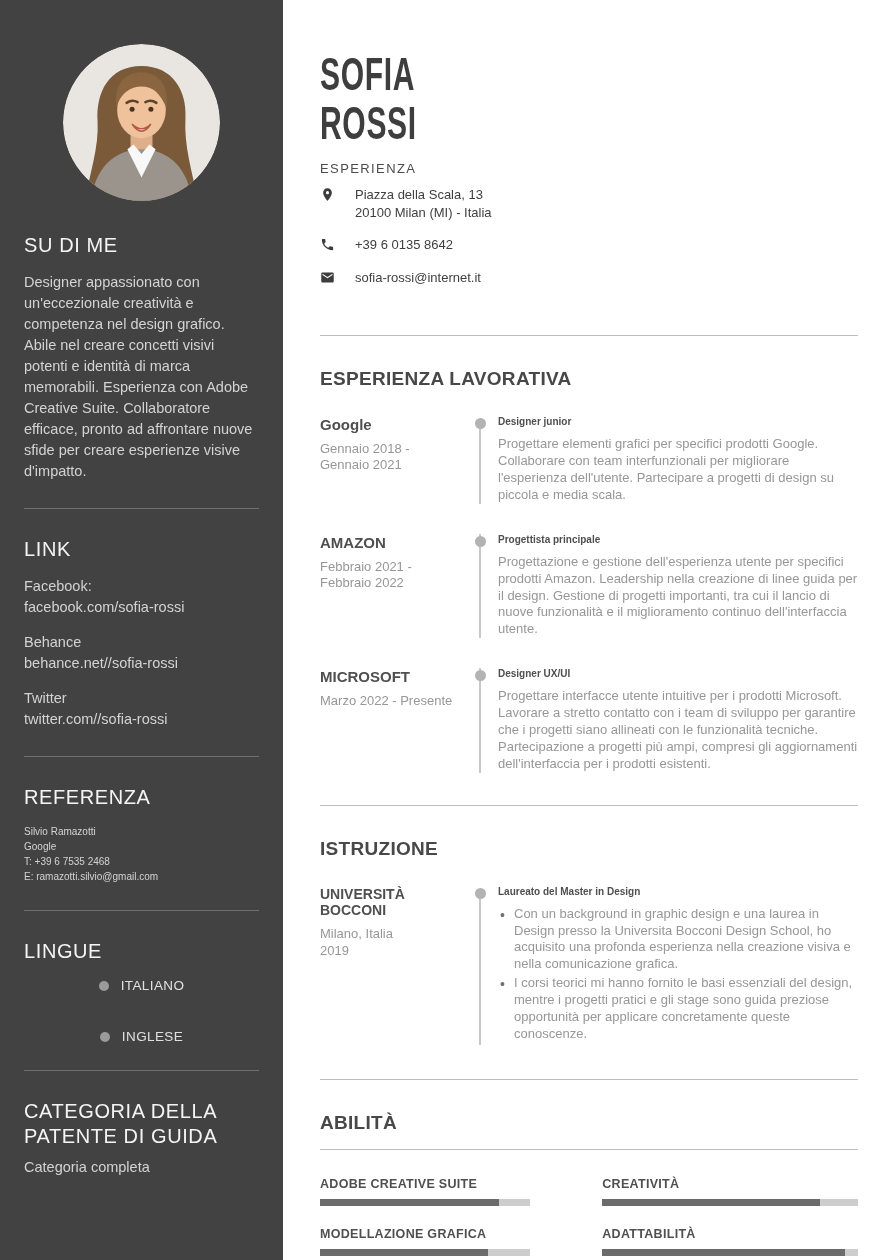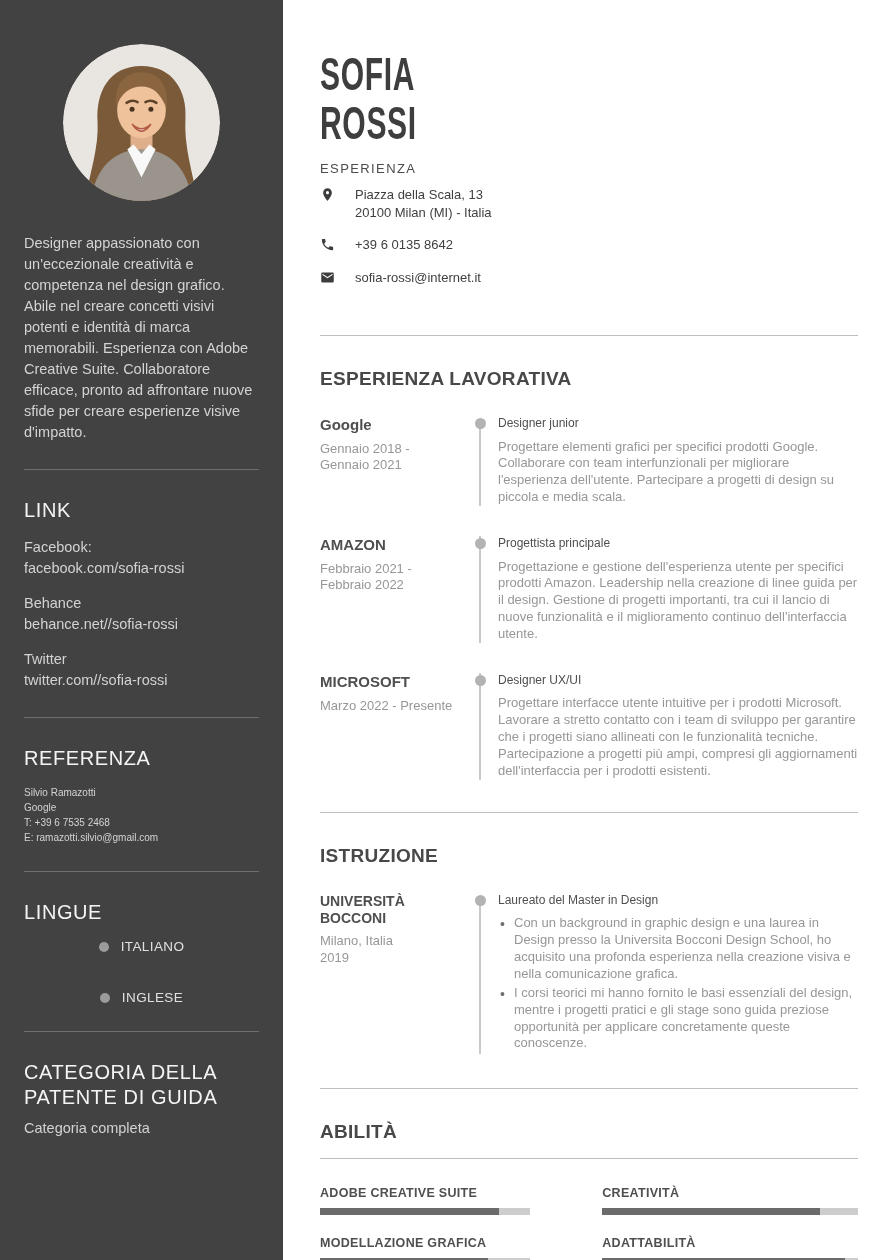--- a/index.html
+++ b/index.html
@@ -88,21 +88,21 @@
   .xp-timeline{position:relative;}
   .xp-timeline::before{
     content:"";position:absolute;left:50%;top:0;bottom:0;width:2px;
     margin-left:-1px;background:var(--timeline);
   }
   .xp-entry:first-child .xp-timeline::before{top:7px;}
   .xp-dot{
     position:absolute;left:50%;top:2px;width:11px;height:11px;margin-left:-5.5px;
     border-radius:50%;background:var(--dot);z-index:1;
   }
-  .xp-role{font-size:12px;font-weight:400;color:var(--main-sub);line-height:1.2;}
+  .xp-role{font-size:10px;font-weight:700;color:var(--main-sub);line-height:1.2;}
   .xp-desc{font-size:13px;color:var(--main-body);line-height:1.3;margin-top:8px;}
   .edu-bullets{list-style:none;margin-top:8px;}
   .edu-bullets li{
     position:relative;padding-left:16px;
     font-size:13px;color:var(--main-body);line-height:1.3;margin-bottom:2px;
   }
   .edu-bullets li::before{
     content:"\2022";position:absolute;left:2px;top:0;
     color:#6f6f6f;font-size:14px;
   }
@@ -141,20 +141,21 @@
           <circle cx="44" cy="41.5" r="1.6" fill="#4a3420"></circle>
           <circle cx="56" cy="41.5" r="1.6" fill="#4a3420"></circle>
           <path d="M44 51 Q50 57 56 51 Q50 60 44 51 Z" fill="#ffffff" stroke="#b35a44" stroke-width="1"></path>
           <path d="M18 100 C20 79 33 67 50 67 C67 67 80 79 82 100 Z" fill="#9a948c"></path>
           <path d="M41 67 L50 85 L59 67 L55 64 L50 70 L45 64 Z" fill="#f8f8f8"></path>
         </g>
       </svg>
     </div>
 
     <section class="side-sec side-about">
+      <h2>SU DI ME</h2>
       <p>Designer appassionato con un'eccezionale creatività e competenza nel design grafico. Abile nel creare concetti visivi potenti e identità di marca memorabili. Esperienza con Adobe Creative Suite. Collaboratore efficace, pronto ad affrontare nuove sfide per creare esperienze visive d'impatto.</p>
     </section>
 
     <div class="side-divider"></div>
 
     <section class="side-sec">
       <h2>LINK</h2>
       <div class="link-item">
         <div class="link-label">Facebook:</div>
         <div class="link-url">facebook.com/sofia-rossi</div>

